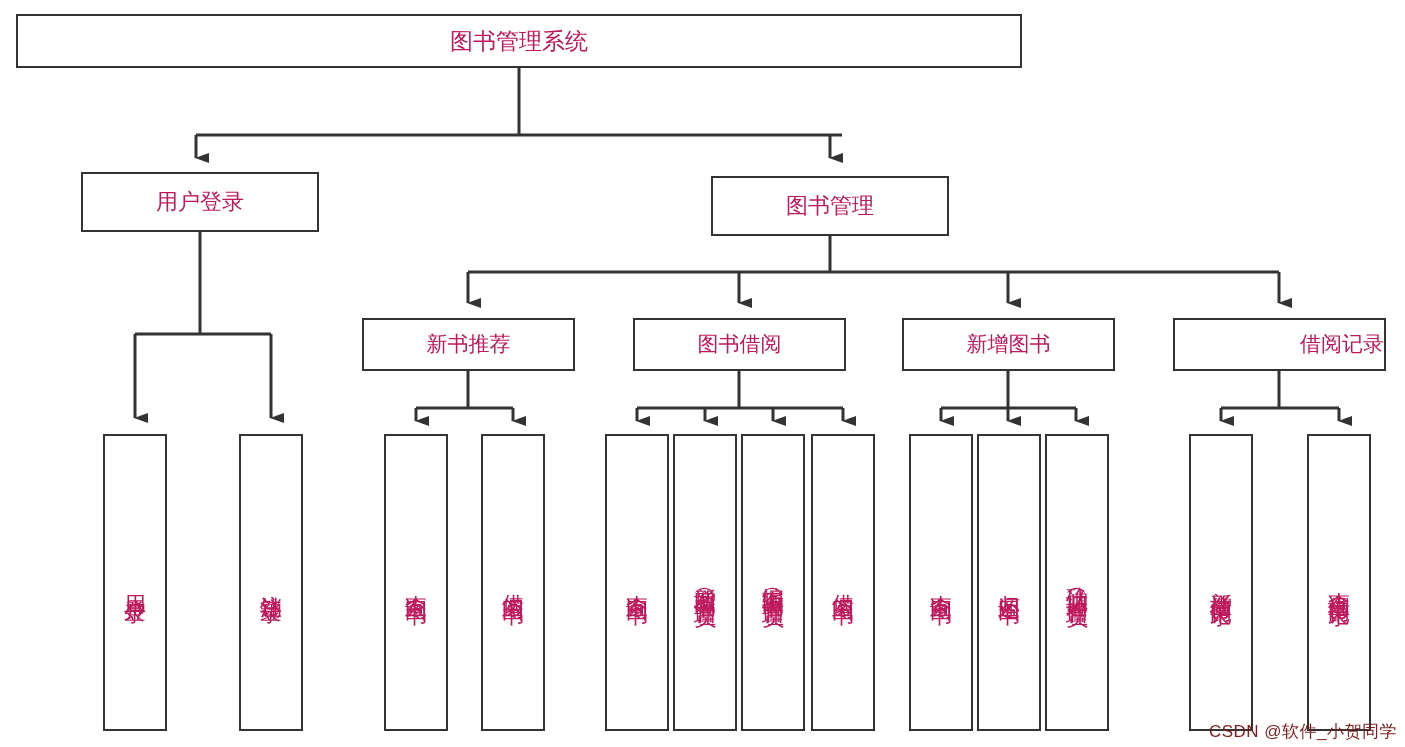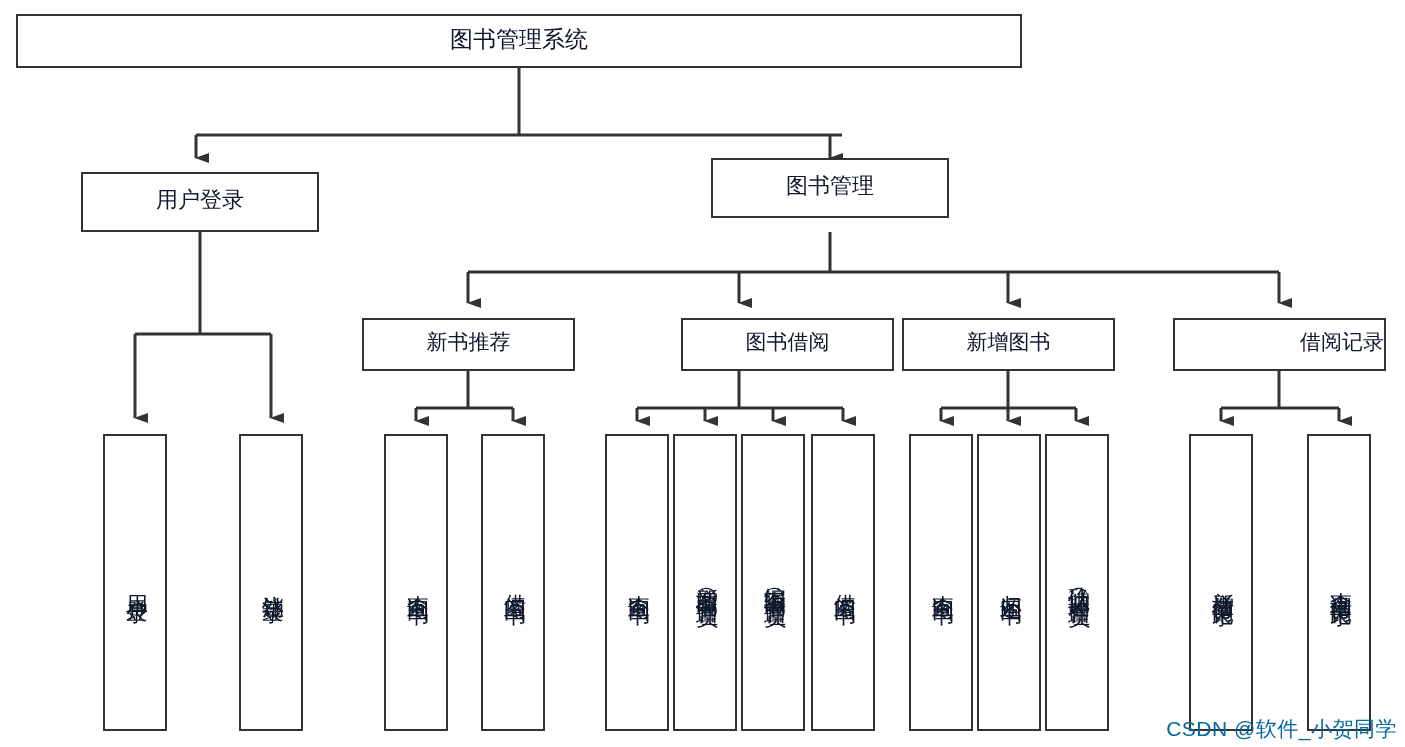--- a/index.html
+++ b/index.html
@@ -27,22 +27,21 @@
     pointer-events: none;
   }
   .node {
     position: absolute;
     box-sizing: border-box;
     background: #ffffff;
     border: 2px solid #333333;
     display: flex;
     align-items: center;
     justify-content: center;
-    color: #0f172a;
-    font-family: Liberation Mono, monospace;
+    color: #be185d;
   }
   .node .label {
     display: block;
     text-align: center;
     line-height: 1.15;
     white-space: nowrap;
   }
   
   .lvl0 { }
   .lvl0 .label { font-size: 23px; }
@@ -61,22 +60,22 @@
     font-size: 22px;
     letter-spacing: 3px;
     line-height: 1;
     white-space: nowrap;
     max-height: 100%;
   }
   .watermark {
     position: absolute;
     right: 8px;
     bottom: 4px;
-    font-size: 21px;
-    color: #0369a1;
+    font-size: 17px;
+    color: #7f1d1d;
     white-space: nowrap;
     letter-spacing: 0.5px;
   }
 </style>
 </head>
 <body>
 
 <div id="canvas">
 
   <svg class="lines" viewBox="0 0 1405 747" xmlns="http://www.w3.org/2000/svg">
@@ -129,28 +128,28 @@
     </g>
   </svg>
 
   <div class="node lvl0" style="left:16px; top:14px; width:1006px; height:54px;">
     <span class="label">图书管理系统</span>
   </div>
 
   <div class="node lvl1" style="left:81px; top:172px; width:238px; height:60px;">
     <span class="label">用户登录</span>
   </div>
-  <div class="node lvl1" style="left:711px; top:158px; width:238px; height:60px;">
+  <div class="node lvl1" style="left:711px; top:176px; width:238px; height:60px;">
     <span class="label">图书管理</span>
   </div>
 
   <div class="node lvl2" style="left:362px; top:318px; width:213px; height:53px;">
     <span class="label">新书推荐</span>
   </div>
-  <div class="node lvl2" style="left:633px; top:318px; width:213px; height:53px;margin-left:48px;">
+  <div class="node lvl2" style="left:633px; top:318px; width:213px; height:53px;">
     <span class="label">图书借阅</span>
   </div>
   <div class="node lvl2" style="left:902px; top:318px; width:213px; height:53px;">
     <span class="label">新增图书</span>
   </div>
   <div class="node lvl2" style="left:1173px; top:318px; width:213px; height:53px;justify-content:flex-end;">
     <span class="label">借阅记录</span>
   </div>
 
   <div class="node leaf" style="left:103px; top:434px; width:64px; height:297px;">

